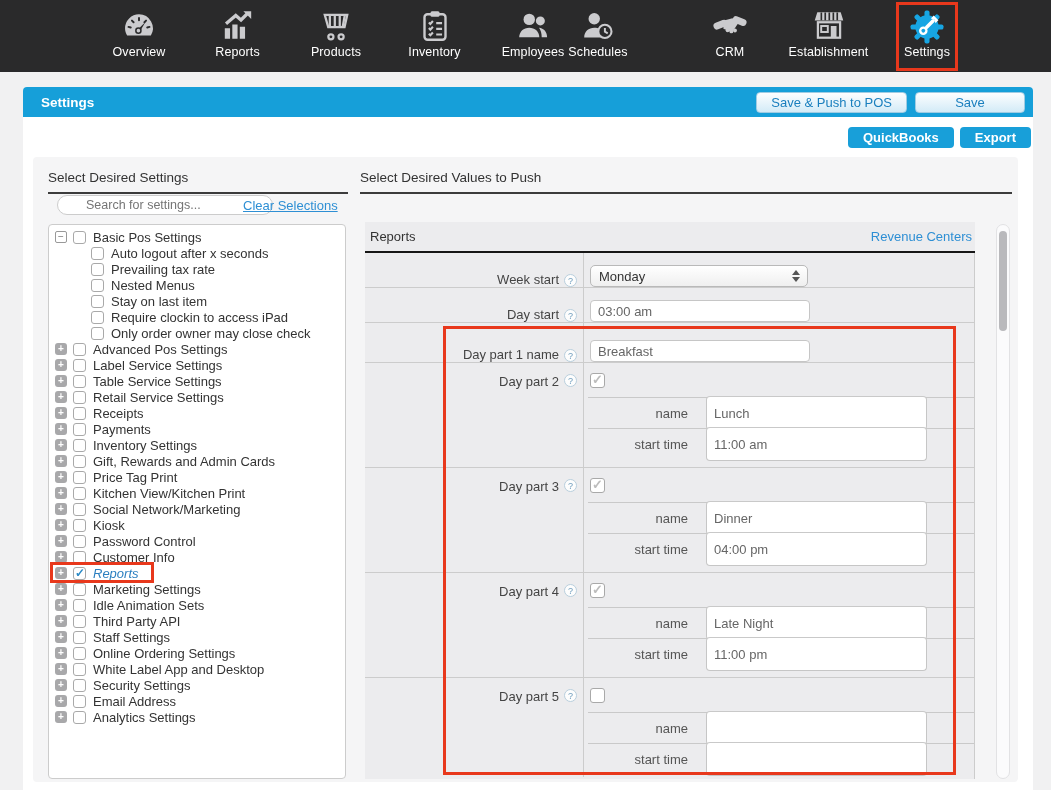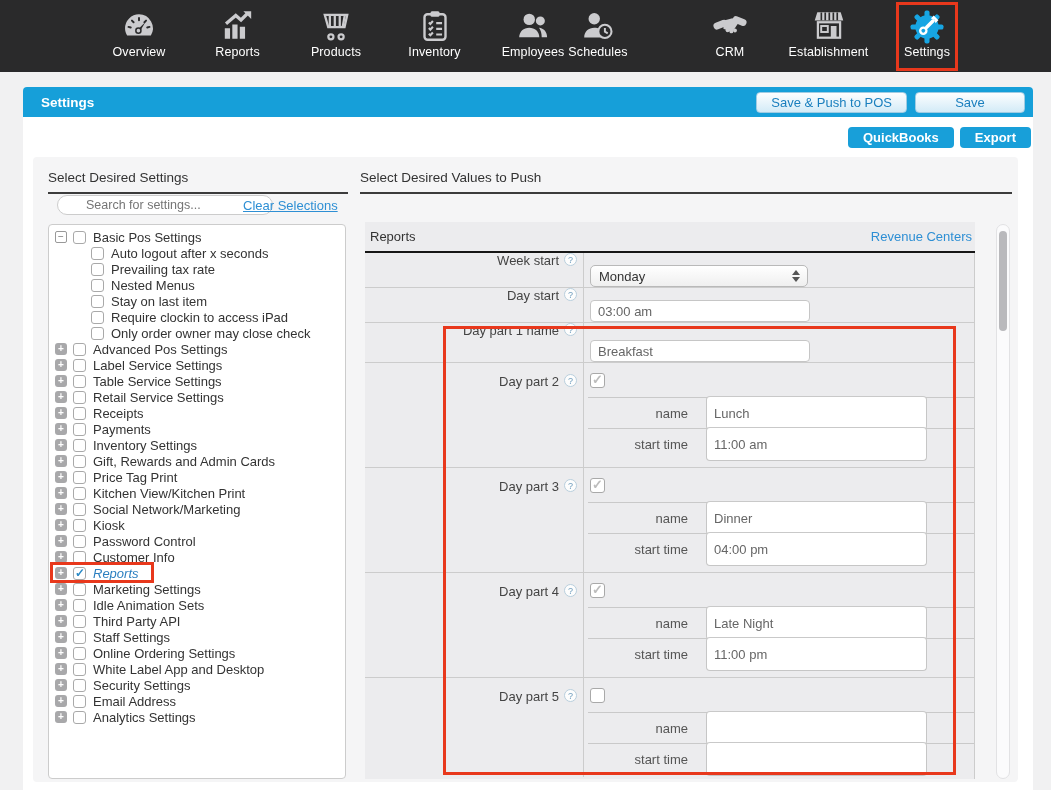--- a/index.html
+++ b/index.html
@@ -63,21 +63,21 @@
 
   
   .rtable{position:absolute;left:332px;top:65px;width:610px;height:557px;background:#ececee;font-size:13px}
   .rt-head{height:29px;border-bottom:2px solid #161616;display:flex;align-items:center;padding:0 2px}
   .rt-head .sec{color:#333;flex:1;padding-left:3px}
   .rt-head .lnk{color:#2e8fd4;cursor:pointer;padding-right:1px}
   .vdiv{position:absolute;left:218px;top:31px;bottom:2px;width:1px;background:#ccc}
   .redge{position:absolute;right:0;top:31px;bottom:0;width:1px;background:#ccc}
   #trows > :first-child{border-top:none}
   .t-row{display:flex;border-top:1px solid #ccc;box-sizing:border-box}
-  .t-label{width:218px;display:flex;justify-content:flex-end;align-items:flex-start;color:#444;
+  .t-label{width:218px;display:flex;justify-content:flex-end;align-items:flex-end;color:#444;
            box-sizing:border-box;padding-right:6px;flex:none}
   .t-group{display:flex;border-top:1px solid #ccc;box-sizing:border-box}
   .t-group .t-label{align-items:flex-start;padding-top:11px}
   .help{width:13px;height:13px;border:1px solid #b9cfdd;border-radius:50%;color:#6d9cbd;font-size:9px;
         line-height:12px;text-align:center;margin-left:5px;flex:none;background:#fdfdfd;
         box-sizing:border-box;cursor:pointer}
   .t-value{flex:1;display:flex;align-items:flex-end;padding-left:7px}
   .ibox{height:18px;border:1px solid #c6c6c6;border-radius:4px;background:#fff;font-size:13px;color:#666;
         padding:1px 7px;font-family:inherit;outline:none}
   .ibox.main{width:204px}

